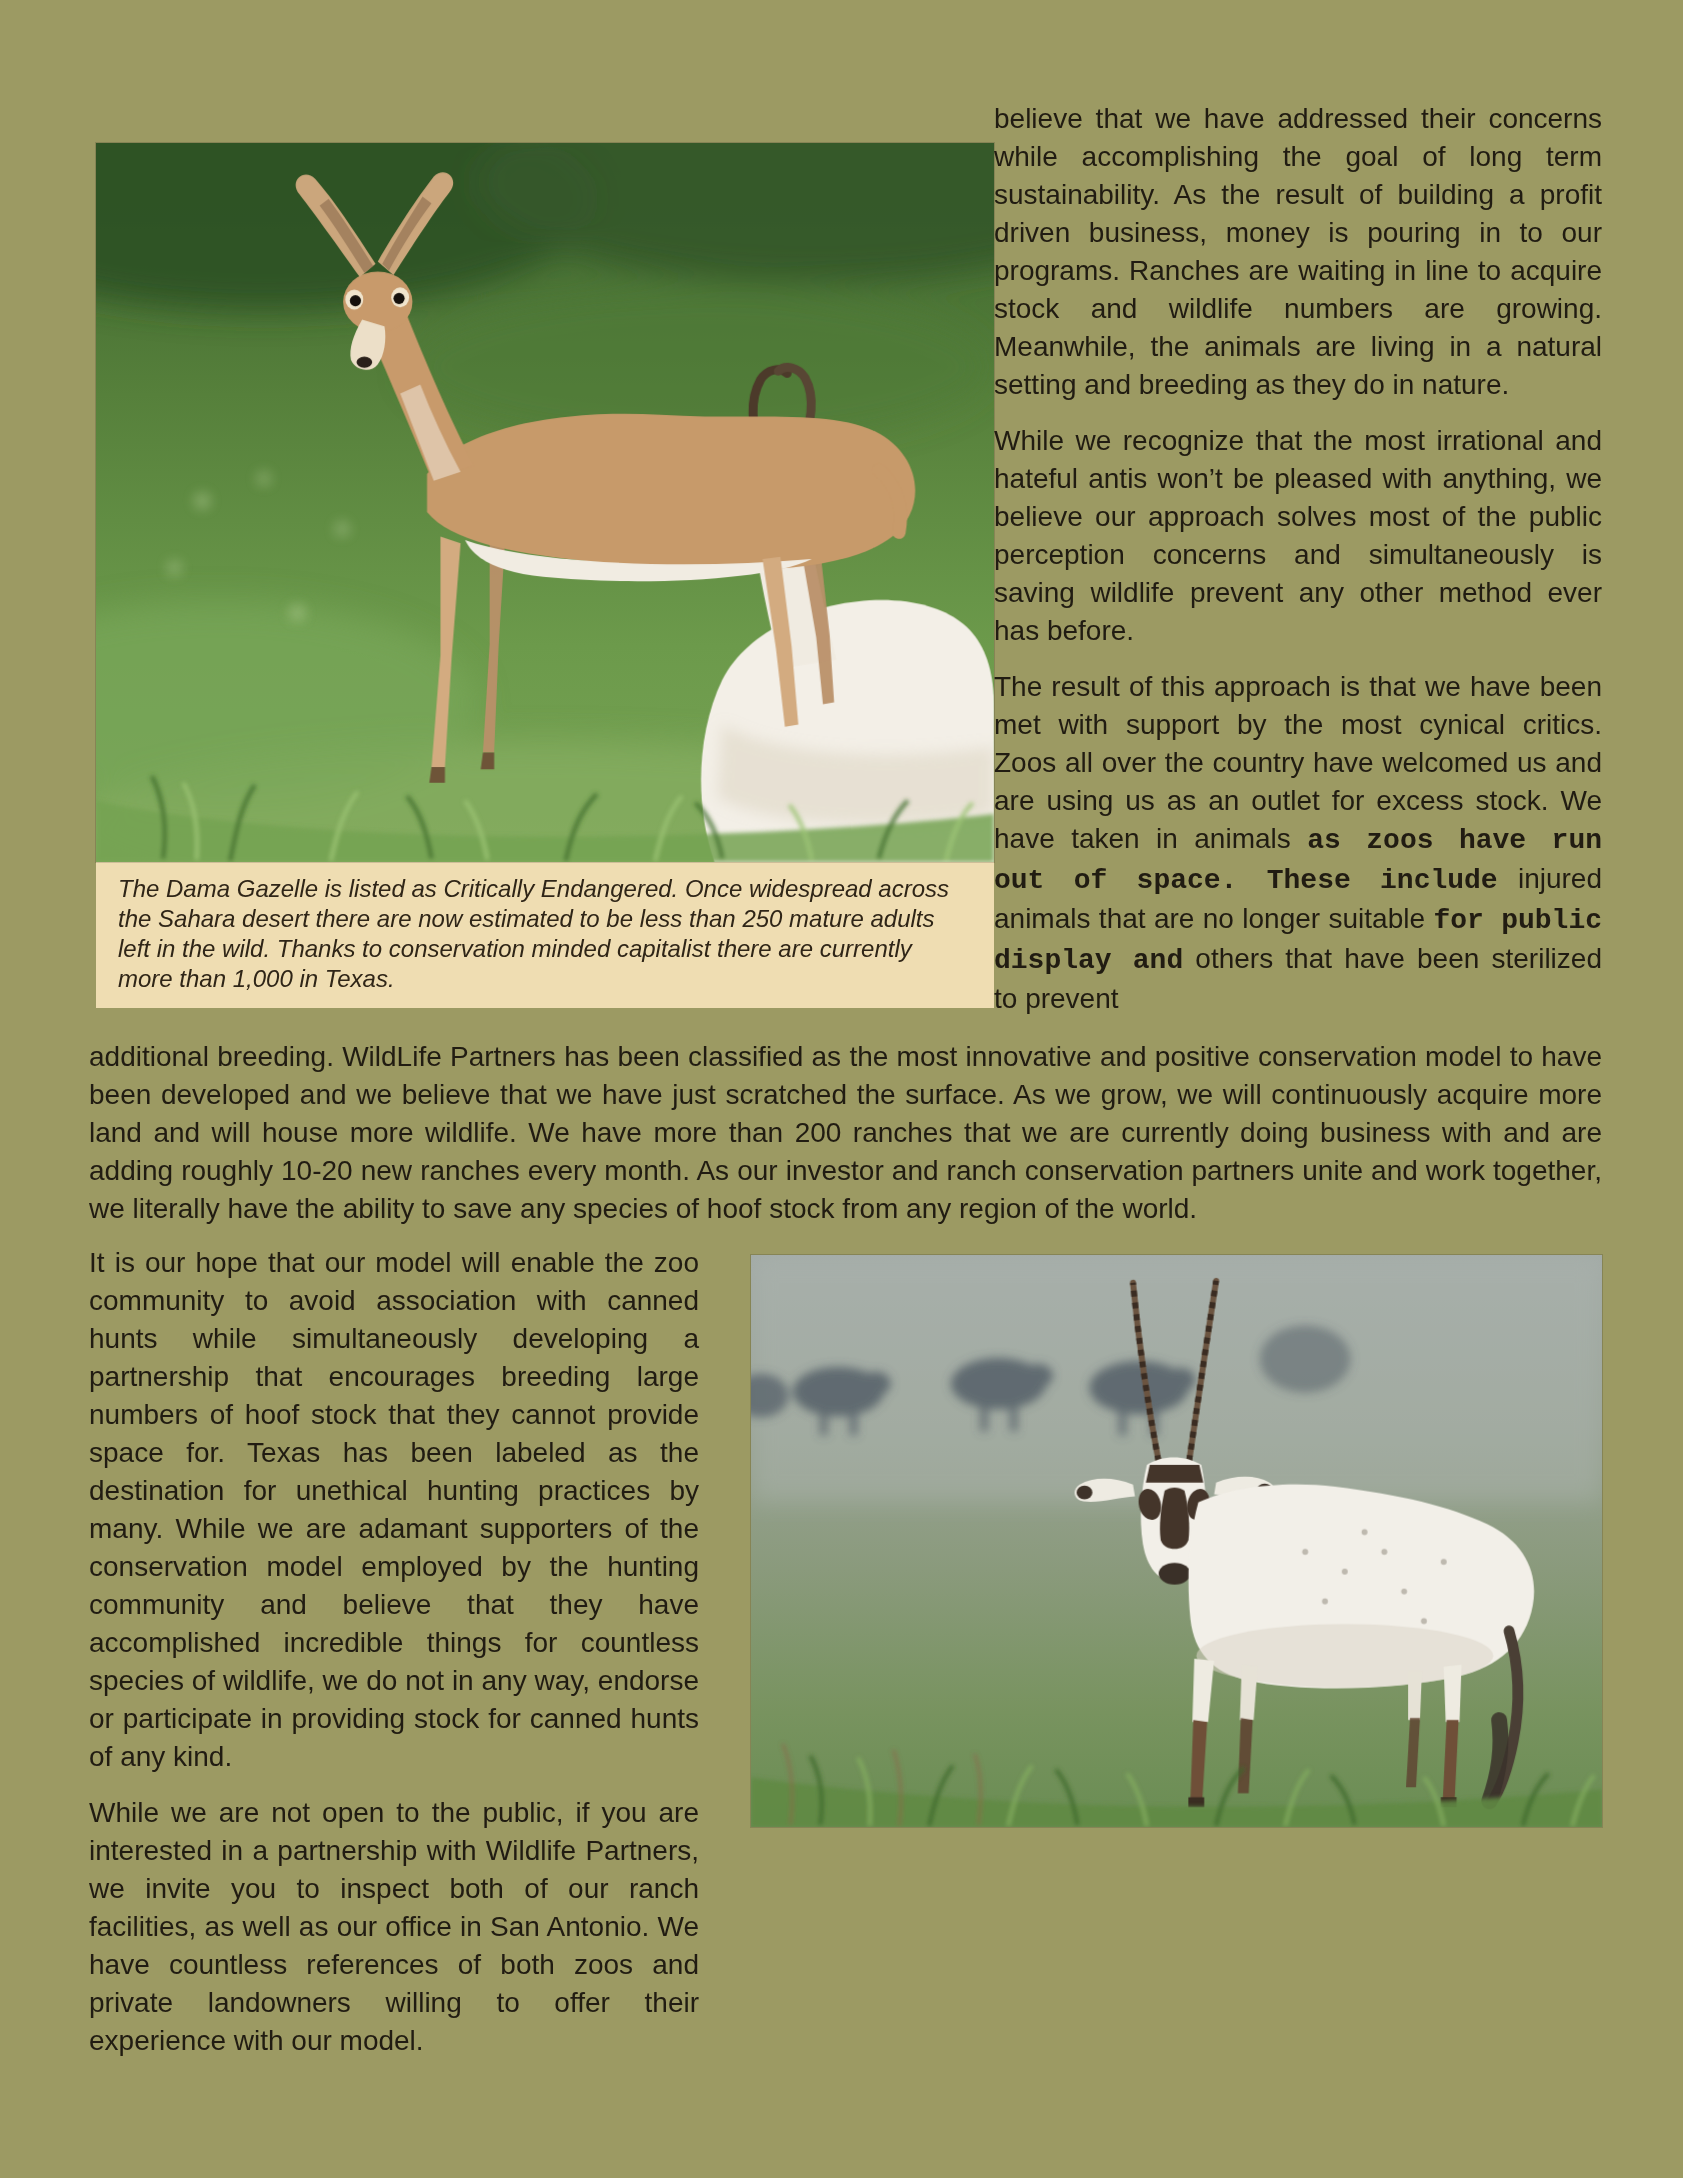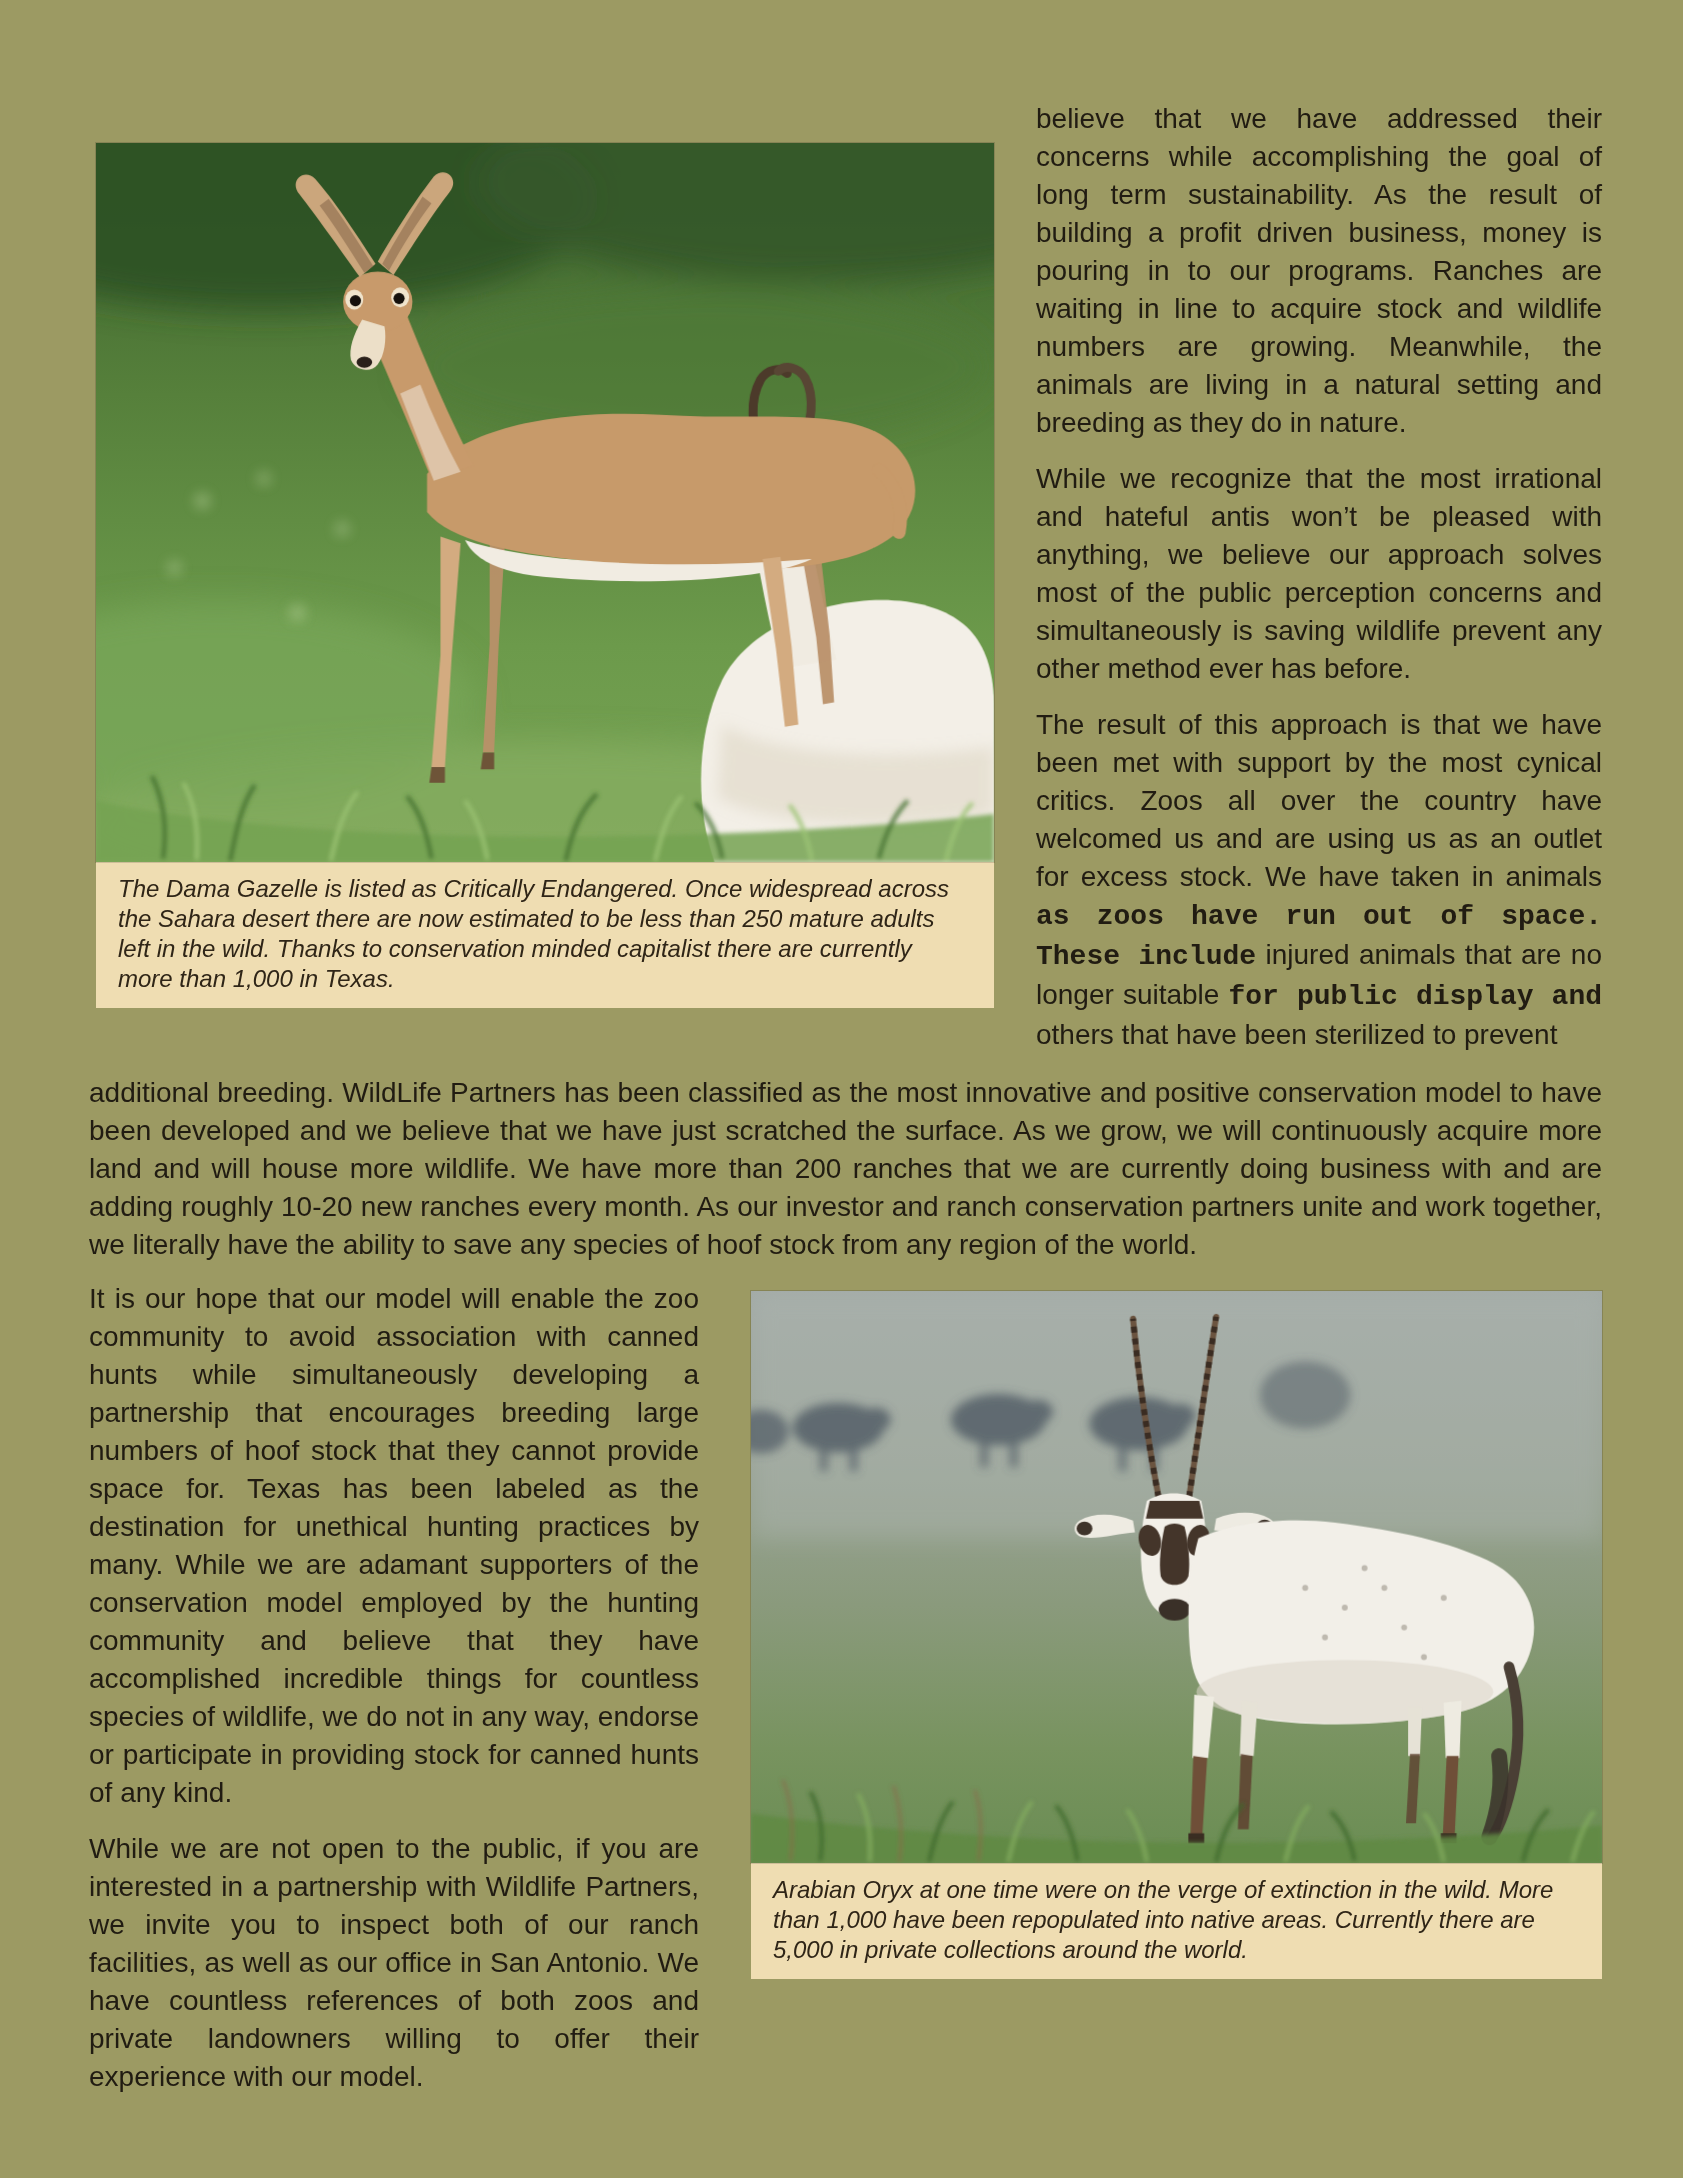--- a/index.html
+++ b/index.html
@@ -23,21 +23,21 @@
   .body-text p{
     margin:0 0 18px 0;
     font-size:28px;
     line-height:38px;
     text-align:justify;
   }
   .body-text p:last-child{margin-bottom:0;}
   .body-text b{font-weight:700;font-family:Liberation Mono, monospace;}
   .top-section{display:flex;align-items:flex-start;}
   .photo-block-dama{flex:0 0 auto;width:898px;margin-left:7px;margin-top:44px;}
-  .top-text{flex:1 1 auto;margin-left:42px;margin-top:1px;}
+  .top-text{flex:1 1 auto;margin-top:1px;}
   .photo-svg{display:block;width:100%;}
   .photo-frame{outline:1px solid rgba(0,0,0,0.14);}
   .photo-caption{
     display:block;
     background:var(--cap-bg);
     color:var(--cap-ink);
     font-style:italic;
     font-size:24px;
     line-height:30px;
     padding:12px 22px 14px 22px;
@@ -276,18 +276,17 @@
               <path d="M830,577 C836,554 842,538 852,526"></path>
             </g>
             <g stroke="#8a6a4a" stroke-width="3" fill="none" opacity="0.7">
               <path d="M40,576 C44,540 40,512 32,494"></path>
               <path d="M150,577 C154,544 150,518 144,500"></path>
               <path d="M230,576 C234,544 232,520 226,504"></path>
             </g>
           </g>
         </svg>
       </div>
-      <figcaption class="photo-caption">Arabian Oryx at one time were on the verge of extinction in the wild. More than 1,000 have been repopulated into native areas. Currently there are 5,000 in private collections around the world.</figcaption>
     </figure>
   </div>
 
 </div>
 
 
 </body></html>

